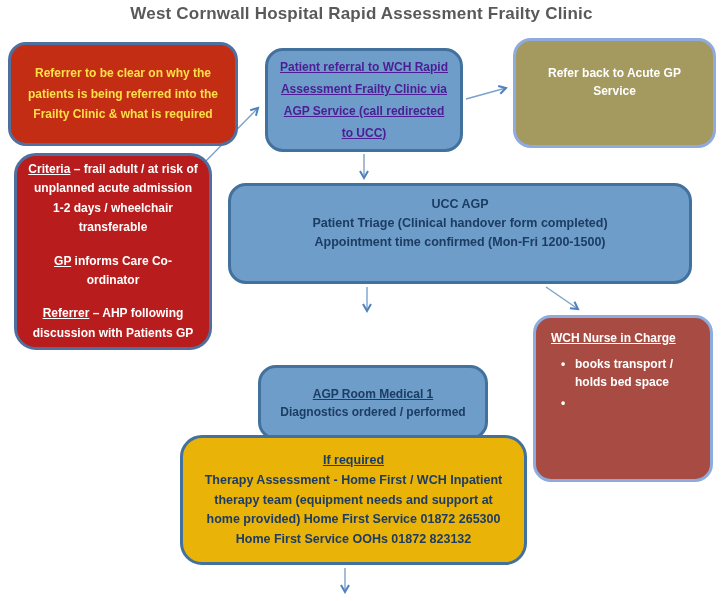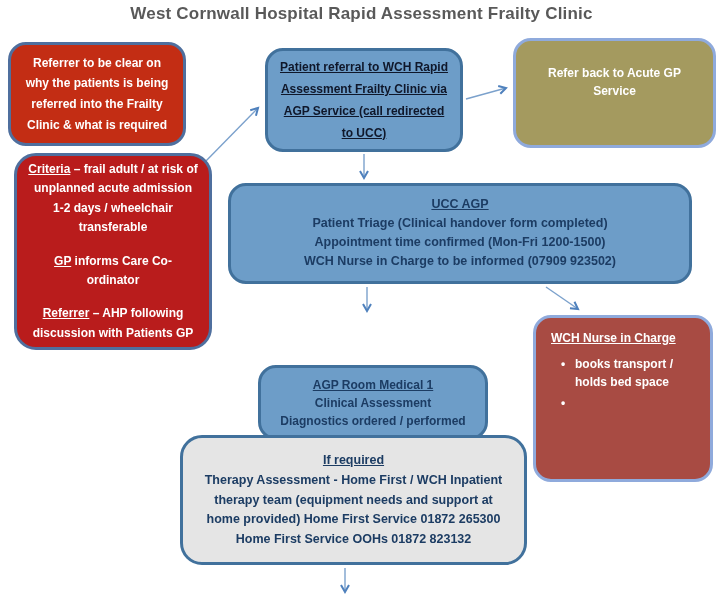--- a/index.html
+++ b/index.html
@@ -14,31 +14,31 @@
 
   .node{
     position:absolute;box-sizing:border-box;border:3px solid;border-radius:18px;
     display:flex;flex-direction:column;align-items:center;justify-content:center;
     text-align:center;
   }
   .u{text-decoration:underline;}
 
   
   .n-referrer-note{
-    left:8px;top:42px;width:178px;height:104px;
+    left:8px;top:42px;width:230px;height:104px;
     background:#c32d14;border-color:#4f6f9e;
-    color:#ffffff;font-size:12px;font-weight:700;line-height:1.72;
+    color:#fde047;font-size:12px;font-weight:700;line-height:1.72;
     padding:4px 12px;
   }
 
   
   .n-referral{
     left:265px;top:48px;width:198px;height:104px;
     background:#6d9dc8;border-color:#41719c;
-    color:#0f172a;font-size:12px;font-weight:700;line-height:1.85;
+    color:#4c1d95;font-size:12px;font-weight:700;line-height:1.85;
     padding:2px 9px;
   }
   .n-referral .txt{text-decoration:underline;}
 
   
   .n-declined{
     left:513px;top:38px;width:203px;height:110px;
     background:#a49a5f;border-color:#8faadc;
     justify-content:flex-start;padding:10px 12px;font-size:12px;line-height:1.6;
   }
@@ -54,21 +54,21 @@
   }
   .n-criteria p{margin:7px 0;}
 
   
   .n-ucc{
     left:228px;top:183px;width:464px;height:101px;
     background:#6d9dc8;border-color:#41719c;
     color:#1c3c63;font-size:12.5px;font-weight:600;line-height:1.52;
     justify-content:flex-start;padding-top:9px;
   }
-  .n-ucc .b-title{font-weight:700;text-decoration:underline;}
+  .n-ucc .b-title{font-weight:700;}
 
   
   .n-agp-room{
     left:258px;top:317px;width:230px;height:75px;
     background:#6d9dc8;border-color:#41719c;
     color:#1c3c63;font-size:12px;font-weight:600;line-height:1.5;margin-top:48px;
   }
   .n-agp-room .b-title{font-weight:700;text-decoration:underline;}
 
   
@@ -81,21 +81,21 @@
   }
   .n-nurse .b-title{text-decoration:underline;margin-bottom:5px;}
   .n-nurse .bullet{display:flex;margin-top:2px;}
   .n-nurse .dot{width:24px;flex:0 0 24px;text-align:center;}
   .n-nurse .dot::before{content:"\2022";}
   .n-nurse .btxt{flex:1;}
 
   
   .n-ifreq{
     left:180px;top:435px;width:347px;height:130px;border-radius:22px;
-    background:#e5e5e5;border-color:#41719c;
+    background:#eab308;border-color:#41719c;
     color:#1c3c63;font-size:12.5px;font-weight:600;line-height:1.58;
     justify-content:flex-start;padding:13px 14px 0 14px;
   }
   .n-ifreq .b-title{font-weight:700;text-decoration:underline;}
 </style>
 </head>
 <body>
 
 <svg class="arrows" width="723" height="601" viewBox="0 0 723 601">
   <defs>
@@ -131,26 +131,24 @@
 <div class="node n-criteria">
   <p><span class="u">Criteria</span> <span>– frail adult / at risk of unplanned acute admission 1-2 days / wheelchair transferable</span></p>
   <p><span class="u">GP</span> <span>informs Care Co-ordinator</span></p>
   <p><span class="u">Referrer</span> <span>– AHP following discussion with Patients GP</span></p>
 </div>
 
 <div class="node n-ucc">
   <div class="b-title">UCC AGP</div>
   <div>Patient Triage  (Clinical handover form completed)</div>
   <div>Appointment time confirmed (Mon-Fri 1200-1500)</div>
-  <div>WCH Nurse in Charge to be informed (07909 923502)</div>
 </div>
 
 <div class="node n-agp-room">
   <div class="b-title">AGP Room Medical 1</div>
-  <div>Clinical Assessment</div>
   <div>Diagnostics ordered / performed</div>
 </div>
 
 <div class="node n-nurse">
   <div class="b-title">WCH Nurse in Charge</div>
   <div class="bullet">
       <span class="dot"></span>
       <span class="btxt">books transport / holds bed space</span>
     </div>
   <div class="bullet">

